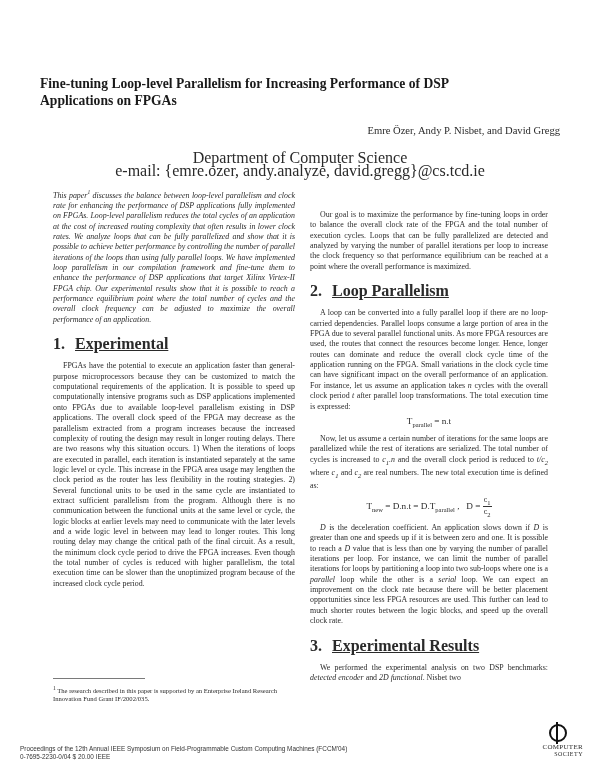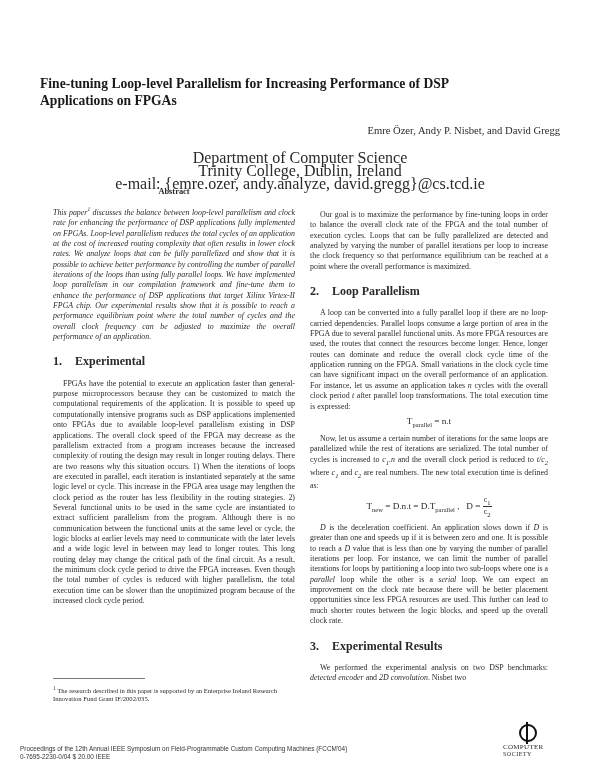--- a/index.html
+++ b/index.html
@@ -9,71 +9,69 @@
            font-weight:bold; font-size:13.6px; line-height:17px; color:#1a1a1a; }
   .authors { position:absolute; left:40px; top:125px; width:520px; text-align:right; font-size:10.6px; }
   .affil { position:absolute; left:40px; top:151px; width:520px; text-align:center; font-size:16px; line-height:13px; }
   .col { position:absolute; top:187px; width:242px; font-size:7.9px; line-height:10.35px; }
   .col.left { left:53px; }
   .col.right { left:310px; top:190px; width:238px; }
   .col p { margin:0; text-align:justify; }
   .col p.ind { text-indent:10px; }
   .abs-h { text-align:center; font-weight:bold; font-size:8.4px; margin:0 0 7px 0; }
   .abs { font-style:italic; }
-  .sec-h { font-weight:bold; font-size:12px; margin:14px 0 12px 0; }
+  .sec-h { font-weight:bold; font-size:16px; margin:14px 0 12px 0;text-decoration:underline; }
   .sec-h .num { display:inline-block; width:22px; }
   .eq { text-align:center; margin:4px 0 4px 0; font-size:9.2px; }
   .eq sub { font-size:6.5px; }
   .frac { display:inline-block; vertical-align:middle; text-align:center; font-size:8px; line-height:9px; }
   .frac .top { display:block; border-bottom:0.7px solid #333; padding:0 1px; }
   .frac .bot { display:block; }
   .footnote-rule { position:absolute; left:53px; top:678px; width:92px; height:1px; background:#7a7a7a; }
   .footnote { position:absolute; left:53px; top:684px; width:242px; font-size:6.6px; line-height:8.2px; }
   .footer { position:absolute; left:20px; top:745px; font-family:"Liberation Sans", sans-serif; font-size:6.4px; line-height:8.4px; color:#333; }
-  .logo { position:absolute; left:503px; top:724px; width:50px; text-align:left; }
+  .logo { position:absolute; left:533px; top:724px; width:50px; text-align:right; }
   .logo .glyph { width:14px; height:14px; margin:0 auto; border:2px solid #111; border-radius:50%; position:relative; }
   .logo .glyph::after { content:""; position:absolute; left:5px; top:-4px; width:2px; height:22px; background:#111; }
   .logo .t1 { font-size:7px; letter-spacing:0.3px; margin-top:1px; font-family:"Liberation Serif", serif; }
   .logo .t2 { font-size:6px; letter-spacing:0.5px; font-family:"Liberation Serif", serif; }
   sup { font-size:5.5px; }
 </style>
 </head>
 <body>
 
 <div class="title">
   <div>Fine-tuning Loop-level Parallelism for Increasing Performance of DSP</div>
   <div>Applications on FPGAs</div>
 </div>
 <div class="authors">Emre Özer, Andy P. Nisbet, and David Gregg</div>
 <div class="affil">
   <div>Department of Computer Science</div>
-  <div>Trinity College, Dublin, Ireland</div>
   <div>e-mail: {emre.ozer, andy.analyze, david.gregg}@cs.tcd.ie</div>
 </div>
 
 <div class="col left">
-  <div class="abs-h">Abstract</div>
   <p class="abs"><span>This paper</span><sup>1</sup><span> discusses the balance between loop-level parallelism and clock rate for enhancing the performance of DSP applications fully implemented on FPGAs. Loop-level parallelism reduces the total cycles of an application at the cost of increased routing complexity that often results in lower clock rates. We analyze loops that can be fully parallelized and show that it is possible to achieve better performance by controlling the number of parallel iterations of the loops than using fully parallel loops. We have implemented loop parallelism in our compilation framework and fine-tune them to enhance the performance of DSP applications that target Xilinx Virtex-II FPGA chip. Our experimental results show that it is possible to reach a performance equilibrium point where the total number of cycles and the overall clock frequency can be adjusted to maximize the overall performance of an application.</span></p>
 
   <div class="sec-h"><span class="num">1.</span><span>Experimental</span></div>
   <p class="ind">FPGAs have the potential to execute an application faster than general-purpose microprocessors because they can be customized to match the computational requirements of the application.  It is possible to speed up computationally intensive programs such as DSP applications implemented onto FPGAs due to available loop-level parallelism existing in DSP applications. The overall clock speed of the FPGA may decrease as the parallelism extracted from a program increases because the increased complexity of routing the design may result in longer routing delays. There are two reasons why this situation occurs. 1) When the iterations of loops are executed in parallel, each iteration is instantiated separately at the same logic level or cycle. This increase in the FPGA area usage may lengthen the clock period as the router has less flexibility in the routing strategies. 2) Several functional units to be used in the same cycle are instantiated to extract sufficient parallelism from the program. Although there is no communication between the functional units at the same level or cycle, the logic blocks at earlier levels may need to communicate with the later levels and a wide logic level in between may lead to longer routes. This long routing delay may change the critical path of the final circuit. As a result, the minimum clock cycle period to drive the FPGA increases. Even though the total number of cycles is reduced with higher parallelism, the total execution time can be slower than the unoptimized program because of the increased clock cycle period.</p>
 </div>
 
 <div class="col right" style="top:189px;">
   <p class="ind" style="margin-top:21px;">Our goal is to maximize the performance by fine-tuning loops in order to balance the overall clock rate of the FPGA and the total number of execution cycles. Loops that can be fully parallelized are detected and analyzed by varying the number of parallel iterations per loop to increase the clock frequency so that performance equilibrium can be reached at a point where the overall performance is maximized.</p>
 
   <div class="sec-h"><span class="num">2.</span><span>Loop Parallelism</span></div>
   <p class="ind"><span>A loop can be converted into a fully parallel loop if there are no loop-carried dependencies. Parallel loops consume a large portion of area in the FPGA due to several parallel functional units. As more FPGA resources are used, the routes that connect the resources become longer. Hence, longer routes can dominate and reduce the overall clock cycle time of the application running on the FPGA. Small variations in the clock cycle time can have significant impact on the overall performance of an application. For instance, let us assume an application takes </span><i>n</i><span> cycles with the overall clock period </span><i>t</i><span> after parallel loop transformations. The total execution time is expressed:</span></p>
   <div class="eq"><span>T</span><sub>parallel</sub><span> = n.t</span></div>
   <p class="ind"><span>Now, let us assume a certain number of iterations for the same loops are parallelized while the rest of iterations are serialized. The total number of cycles is increased to </span><i><span>c</span><sub>1</sub><span>.n</span></i><span> and the overall clock period is reduced to </span><i><span>t/c</span><sub>2</sub></i><span> where </span><i><span>c</span><sub>1</sub></i><span> and </span><i><span>c</span><sub>2</sub></i><span> are real numbers. The new total execution time is defined as:</span></p>
   <div class="eq"><span>T</span><sub>new</sub><span> = D.n.t = D.T</span><sub>parallel</sub><span style="white-space:pre;"> ,   D = </span><span class="frac"><span class="top"><span>c</span><sub>1</sub></span><span class="bot"><span>c</span><sub>2</sub></span></span></div>
   <p class="ind"><i>D</i><span> is the deceleration coefficient. An application slows down if </span><i>D</i><span> is greater than one and speeds up if it is between zero and one. It is possible to reach a </span><i>D</i><span> value that is less than one by varying the number of parallel iterations per loop. For instance, we can limit the number of parallel iterations for loops by partitioning a loop into two sub-loops where one is a </span><i>parallel</i><span> loop while the other is a </span><i>serial</i><span> loop. We can expect an improvement on the clock rate because there will be better placement opportunities since less FPGA resources are used. This further can lead to much shorter routes between the logic blocks, and speed up the overall clock rate.</span></p>
 
   <div class="sec-h"><span class="num">3.</span><span>Experimental Results</span></div>
-  <p class="ind"><span>We performed the experimental analysis on two DSP benchmarks: </span><i>detected encoder</i><span> and </span><i>2D convolution</i><span>. Nisbet two</span></p>
+  <p class="ind"><span>We performed the experimental analysis on two DSP benchmarks: </span><i>detected encoder</i><span> and </span><i>2D functional</i><span>. Nisbet two</span></p>
 </div>
 
 <div class="footnote-rule"></div>
 <div class="footnote"><sup>1</sup><span> The research described in this paper is supported by an Enterprise Ireland Research Innovation Fund Grant IF/2002/035.</span></div>
 
 <div class="footer">
   <div>Proceedings of the 12th Annual IEEE Symposium on Field-Programmable Custom Computing Machines (FCCM'04)</div>
   <div>0-7695-2230-0/04 $ 20.00 IEEE</div>
 </div>
 

